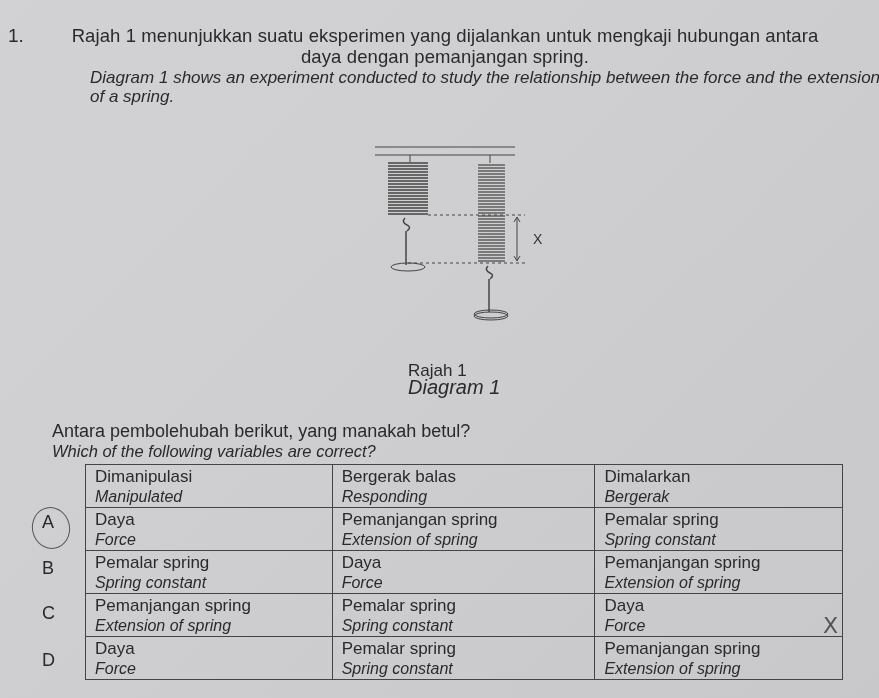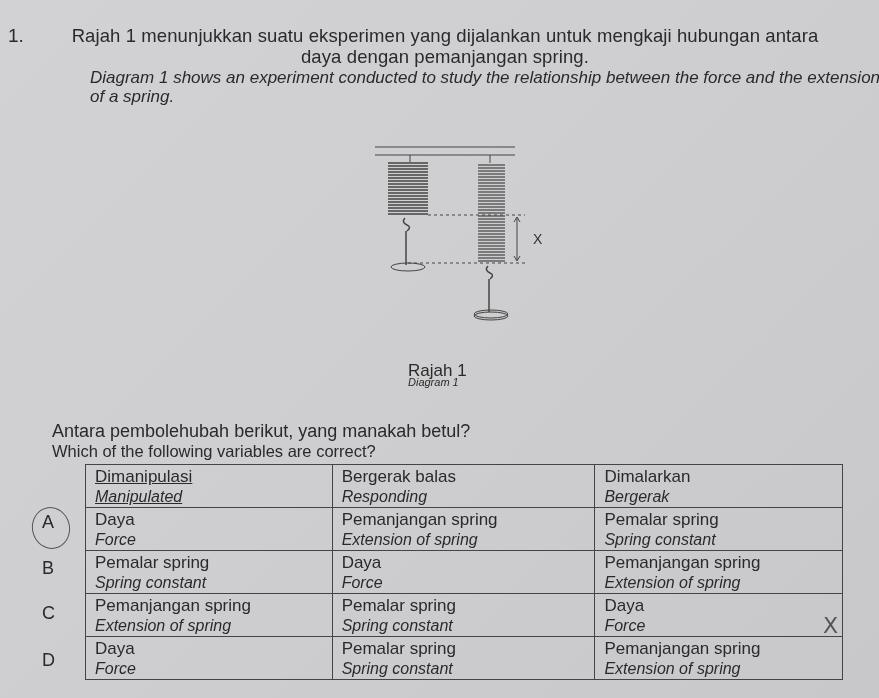--- a/index.html
+++ b/index.html
@@ -8,31 +8,31 @@
     background: linear-gradient(135deg, #d2d2d4 0%, #cfcfd1 40%, #c8c8ca 100%);
     font-family: "Liberation Sans", sans-serif;
     color: #2a2a2a;
     position: relative;
   }
   .qnum { position: absolute; left: 8px; top: 25px; font-size: 19px; }
   .q-ms { position: absolute; left: 50px; top: 25px; width: 790px; font-size: 18.5px; line-height: 21px; letter-spacing: 0.1px; text-align: center; }
   .q-en { position: absolute; left: 50px; top: 68px; width: 800px; font-size: 17px; line-height: 19px; font-style: italic; margin-left: 40px; }
   .diagram { position: absolute; left: 360px; top: 140px; width: 200px; height: 190px; }
   .cap-ms { position: absolute; left: 408px; top: 361px; font-size: 17px; }
-  .cap-en { position: absolute; left: 408px; top: 376px; font-size: 11px; font-style: italic; }
+  .cap-en { position: absolute; left: 408px; top: 376px; font-size: 20px; font-style: italic; }
   .ask-ms { position: absolute; left: 52px; top: 421px; font-size: 18px; }
-  .ask-en { position: absolute; left: 52px; top: 442px; font-size: 16.5px; }
+  .ask-en { position: absolute; left: 52px; top: 442px; font-size: 16.5px; font-style: italic; }
   table.opts {
     position: absolute; left: 85px; top: 464px; width: 758px;
     border-collapse: collapse; font-size: 17px;
   }
   table.opts td {
     border: 1.5px solid #444; padding: 2px 9px 0 9px; vertical-align: top; line-height: 20px; height: 42px; box-sizing: border-box;
   }
-  table.opts td.c1 { width: 253px; text-decoration: underline; }
+  table.opts td.c1 { width: 253px; }
   table.opts td.c2 { width: 270px; }
   table.opts td.c3 { width: 254px; }
   .en { font-style: italic; font-size: 16px; display: block; }
   .ms { display: block; }
   .label { position: absolute; left: 42px; font-size: 18px; }
   .circle {
     position: absolute; left: 32px; top: 507px; width: 36px; height: 40px;
     border: 1.5px solid #555; border-radius: 50%; transform: rotate(-12deg);
   }
   .xmark { position: absolute; left: 823px; top: 613px; font-size: 22px; color: #555; font-family: "DejaVu Sans", sans-serif; }

